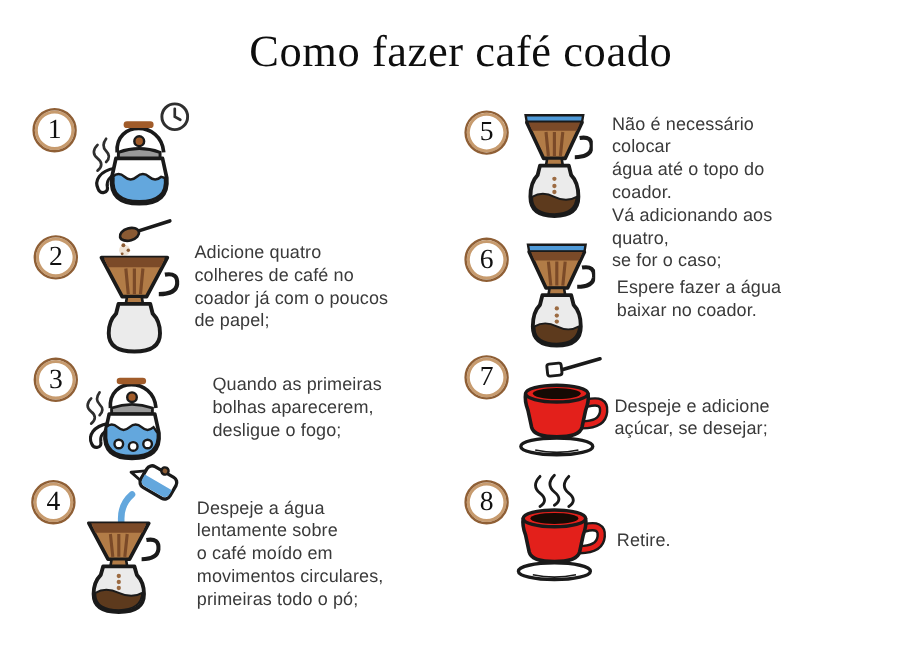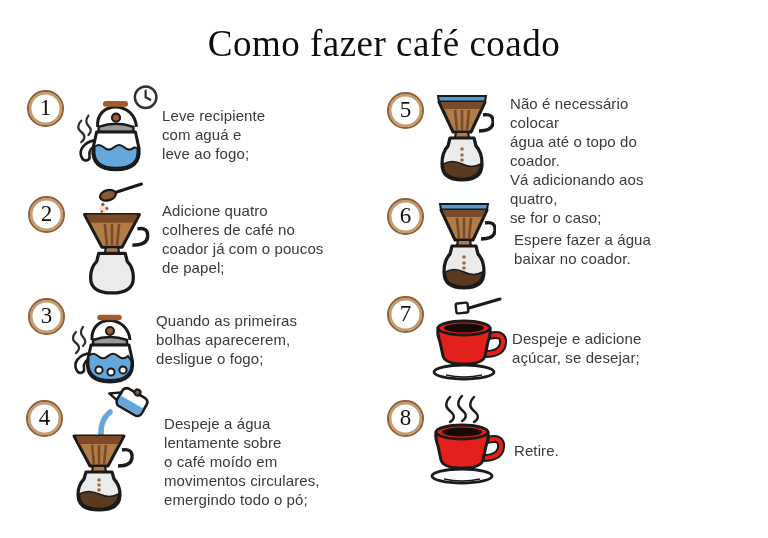--- a/index.html
+++ b/index.html
@@ -44,23 +44,20 @@
     <circle cx="72" cy="13" r="10.5" fill="#fff" stroke="#2f2f2f" stroke-width="2.4"></circle>
     <path d="M72,6.5 L72,13 L76.5,15.5" fill="none" stroke="#2f2f2f" stroke-width="2.2" stroke-linecap="round"></path>
     <path d="M25,42 C23,16 61,16 63,42" fill="none" stroke="#1a1a1a" stroke-width="3"></path>
     <path d="M33,19.5 L52,19.5" stroke="#a15c2a" stroke-width="5.5" stroke-linecap="round"></path>
     <path d="M23,55 C11,57 6,65 9.5,72 C11.5,76.5 18,75.5 17,70 C16.3,65.5 19,61.5 24,60 Z" fill="#fff" stroke="#1a1a1a" stroke-width="2.6"></path>
     <circle cx="43" cy="33" r="4" fill="#a15c2a" stroke="#1a1a1a" stroke-width="2"></circle>
     <path d="M26,42 Q43,36 60,42 L60,47 L26,47 Z" fill="#9a9a9a" stroke="#1a1a1a" stroke-width="2.4"></path>
     <path d="M24,47 L62,47 L65.5,63 Q67.5,84 43,84 Q18.5,84 20.5,63 Z" fill="#fff" stroke="#1a1a1a" stroke-width="3" stroke-linejoin="round"></path>
     <path d="M21.5,62 Q26,57.5 31,62 T41,62 T51,62 T61,62 L64,63 Q66,82 43,82 Q20,82 22,63 Z" fill="#63a7dd" stroke="#1a1a1a" stroke-width="2"></path>
   </svg>
-  <div class="step-text" style="left:162px;top:106px">Leve recipiente
-com aguá e
-leve ao fogo;</div>
 
   <div class="num-circle" style="left:28px;top:196px">
     <span>2</span>
   </div>
   <svg class="icon" style="left:76px;top:180px" width="74" height="116" viewBox="0 0 72 114">
     <path d="M36,13 L64,4" stroke="#1a1a1a" stroke-width="3" stroke-linecap="round"></path>
     <ellipse cx="31" cy="15" rx="8" ry="5" transform="rotate(-16 31 15)" fill="#8a5a33" stroke="#1a1a1a" stroke-width="2.2"></ellipse>
     <circle cx="27" cy="28" r="4.5" fill="#f0e4d6"></circle>
     <circle cx="26" cy="24" r="1.6" fill="#8a5a33"></circle>
     <circle cx="30" cy="28" r="1.4" fill="#8a5a33"></circle>
@@ -88,21 +85,21 @@
     <path d="M33,19.5 L52,19.5" stroke="#a15c2a" stroke-width="5.5" stroke-linecap="round"></path>
     <path d="M23,55 C11,57 6,65 9.5,72 C11.5,76.5 18,75.5 17,70 C16.3,65.5 19,61.5 24,60 Z" fill="#fff" stroke="#1a1a1a" stroke-width="2.6"></path>
     <circle cx="43" cy="33" r="4" fill="#a15c2a" stroke="#1a1a1a" stroke-width="2"></circle>
     <path d="M26,42 Q43,36 60,42 L60,47 L26,47 Z" fill="#9a9a9a" stroke="#1a1a1a" stroke-width="2.4"></path>
     <path d="M24,47 L62,47 L65.5,63 Q67.5,84 43,84 Q18.5,84 20.5,63 Z" fill="#fff" stroke="#1a1a1a" stroke-width="3" stroke-linejoin="round"></path>
     <path d="M21.5,58 Q26,53.5 31,58 T41,58 T51,58 T61,58 L64.5,63 Q66,82 43,82 Q20,82 21.5,63 Z" fill="#63a7dd" stroke="#1a1a1a" stroke-width="2"></path>
     <circle cx="32" cy="72" r="3.6" fill="#fff" stroke="#1a1a1a" stroke-width="2"></circle>
     <circle cx="44" cy="74" r="3.6" fill="#fff" stroke="#1a1a1a" stroke-width="2"></circle>
     <circle cx="56" cy="72" r="3.6" fill="#fff" stroke="#1a1a1a" stroke-width="2"></circle>
   </svg>
-  <div class="step-text" style="left:156px;top:311px">Quando as primeiras
+  <div class="step-text" style="left:177px;top:311px">Quando as primeiras
 bolhas aparecerem,
 desligue o fogo;</div>
 
   <div class="num-circle" style="left:26px;top:400px">
     <span>4</span>
   </div>
   <svg class="icon" style="left:60px;top:386px" width="96" height="130" viewBox="0 0 96 130">
     <g transform="rotate(30 72 16)">
       <path d="M58,13 L48,20 L58,22 Z" fill="#fff" stroke="#1a1a1a" stroke-width="2.4" stroke-linejoin="round"></path>
       <rect x="58" y="6" width="28" height="20" rx="5" fill="#fff" stroke="#1a1a1a" stroke-width="2.8"></rect>
@@ -118,21 +115,21 @@
     <path d="M26,86 L52,86 L54,93 Q60,99 60,109 Q60,124 39,124 Q18,124 18,109 Q18,99 24,93 Z" fill="#ebebeb" stroke="#1a1a1a" stroke-width="3.2" stroke-linejoin="round"></path>
     <path d="M19.5,108 Q28,103 39,108 T58.5,108 Q58,122 39,122.5 Q20,122 19.5,110 Z" fill="#5d3a1d" stroke="#1a1a1a" stroke-width="1.6"></path>
     <circle cx="39" cy="94" r="1.8" fill="#9c6b42"></circle>
     <circle cx="39" cy="99" r="1.8" fill="#9c6b42"></circle>
     <circle cx="39" cy="104" r="1.8" fill="#9c6b42"></circle>
   </svg>
   <div class="step-text" style="left:164px;top:414px">Despeje a água
 lentamente sobre
 o café moído em
 movimentos circulares,
-emergindo todo o pó;</div>
+primeiras todo o pó;</div>
 
   <div class="num-circle" style="left:387px;top:92px">
     <span>5</span>
   </div>
   <svg class="icon" style="left:430px;top:92px" width="64" height="94" viewBox="0 0 64 94">
     <path d="M8,4 L56,4 L55,10 L9,10 Z" fill="#4f9ad8" stroke="#1a1a1a" stroke-width="2"></path>
     <path d="M53,23 Q64,21 63,31 Q62,39 49,39" fill="none" stroke="#1a1a1a" stroke-width="3.4"></path>
     <path d="M9,10 L55,10 L41,40 L23,40 Z" fill="#b27c47" stroke="#1a1a1a" stroke-width="3" stroke-linejoin="round"></path>
     <path d="M10.5,10 L53.5,10 L50.5,17 L13.5,17 Z" fill="#7b4a28"></path>
     <path d="M25,18 L27,38 M32,18 L32,38 M39,18 L37,38" stroke="#7b4a28" stroke-width="2.6"></path>

